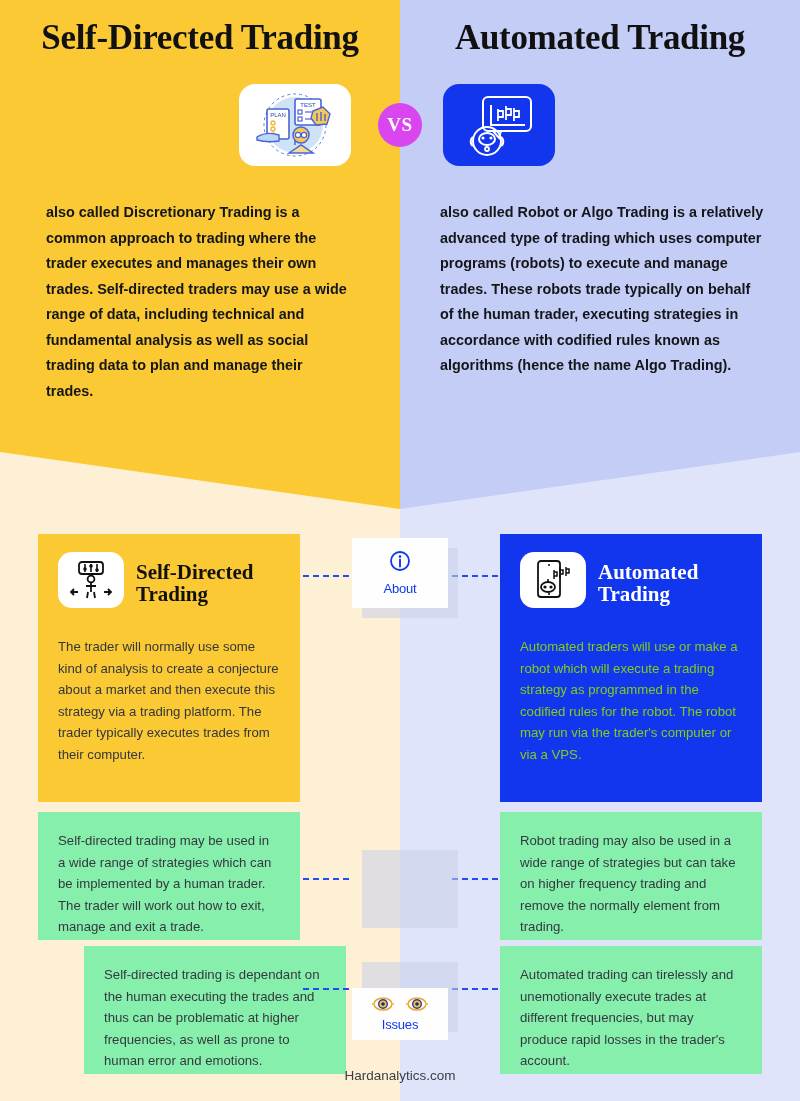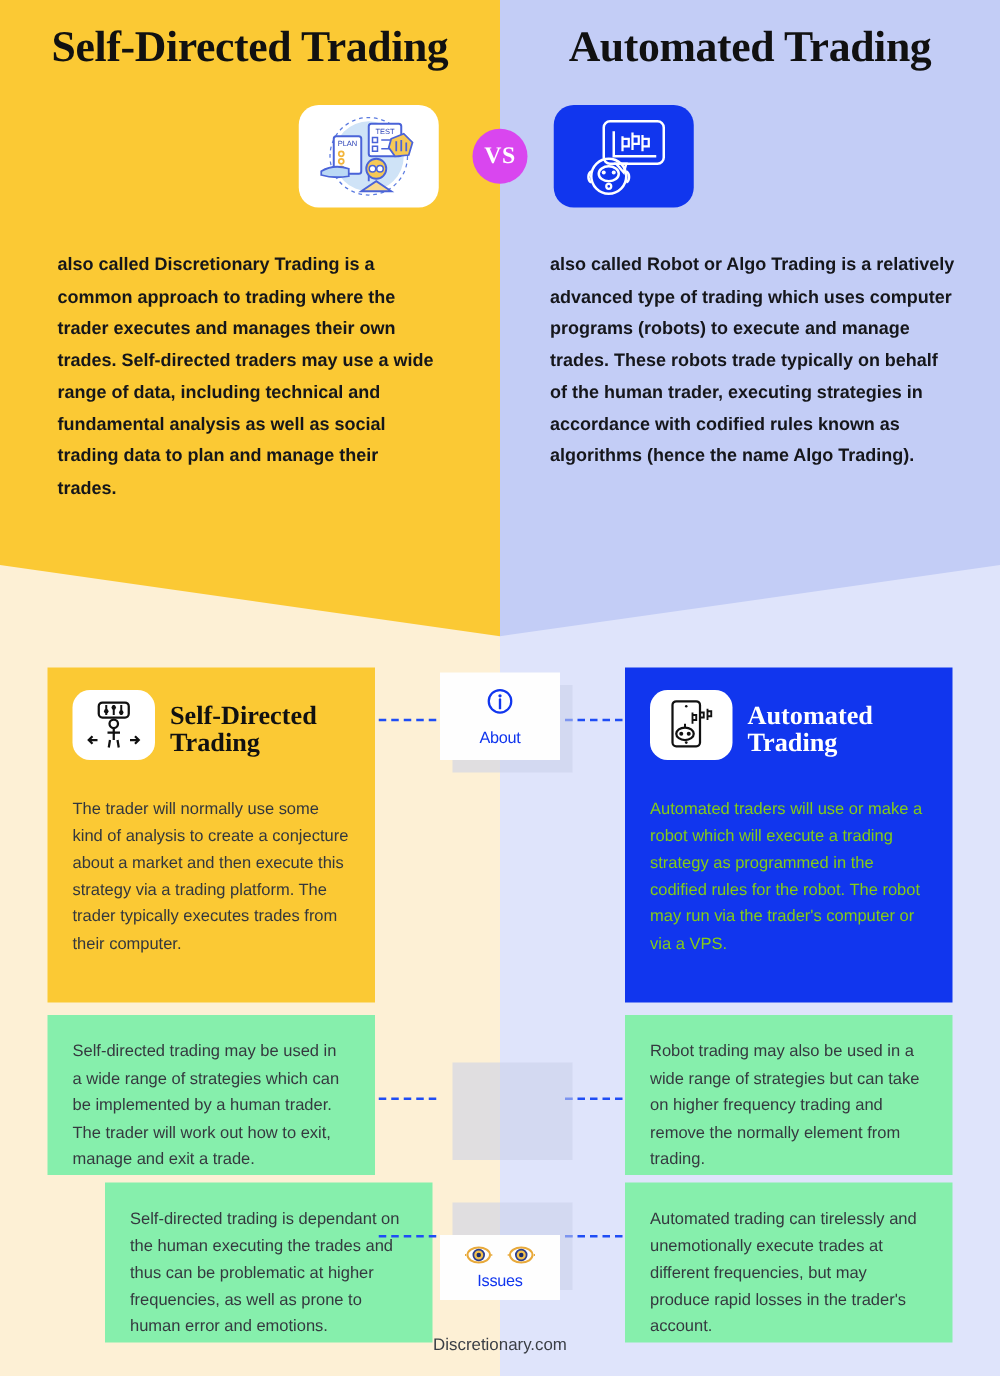--- a/index.html
+++ b/index.html
@@ -284,15 +284,15 @@
         <path d="M1 8 h-1 M21 8 h1" stroke="#E8A93A" stroke-width="1.6"></path>
       </svg>
     </span>
     <span class="mid-label">Issues</span>
   </div>
 
   <div class="card card-plain card-r3">
     <div class="card-body">Automated trading can tirelessly and unemotionally execute trades at different frequencies, but may produce rapid losses in the trader's account.</div>
   </div>
 
-  <div class="footer">Discretionary.com</div>
+  <div class="footer">Hardanalytics.com</div>
 
 </div>
 
 </body></html>

